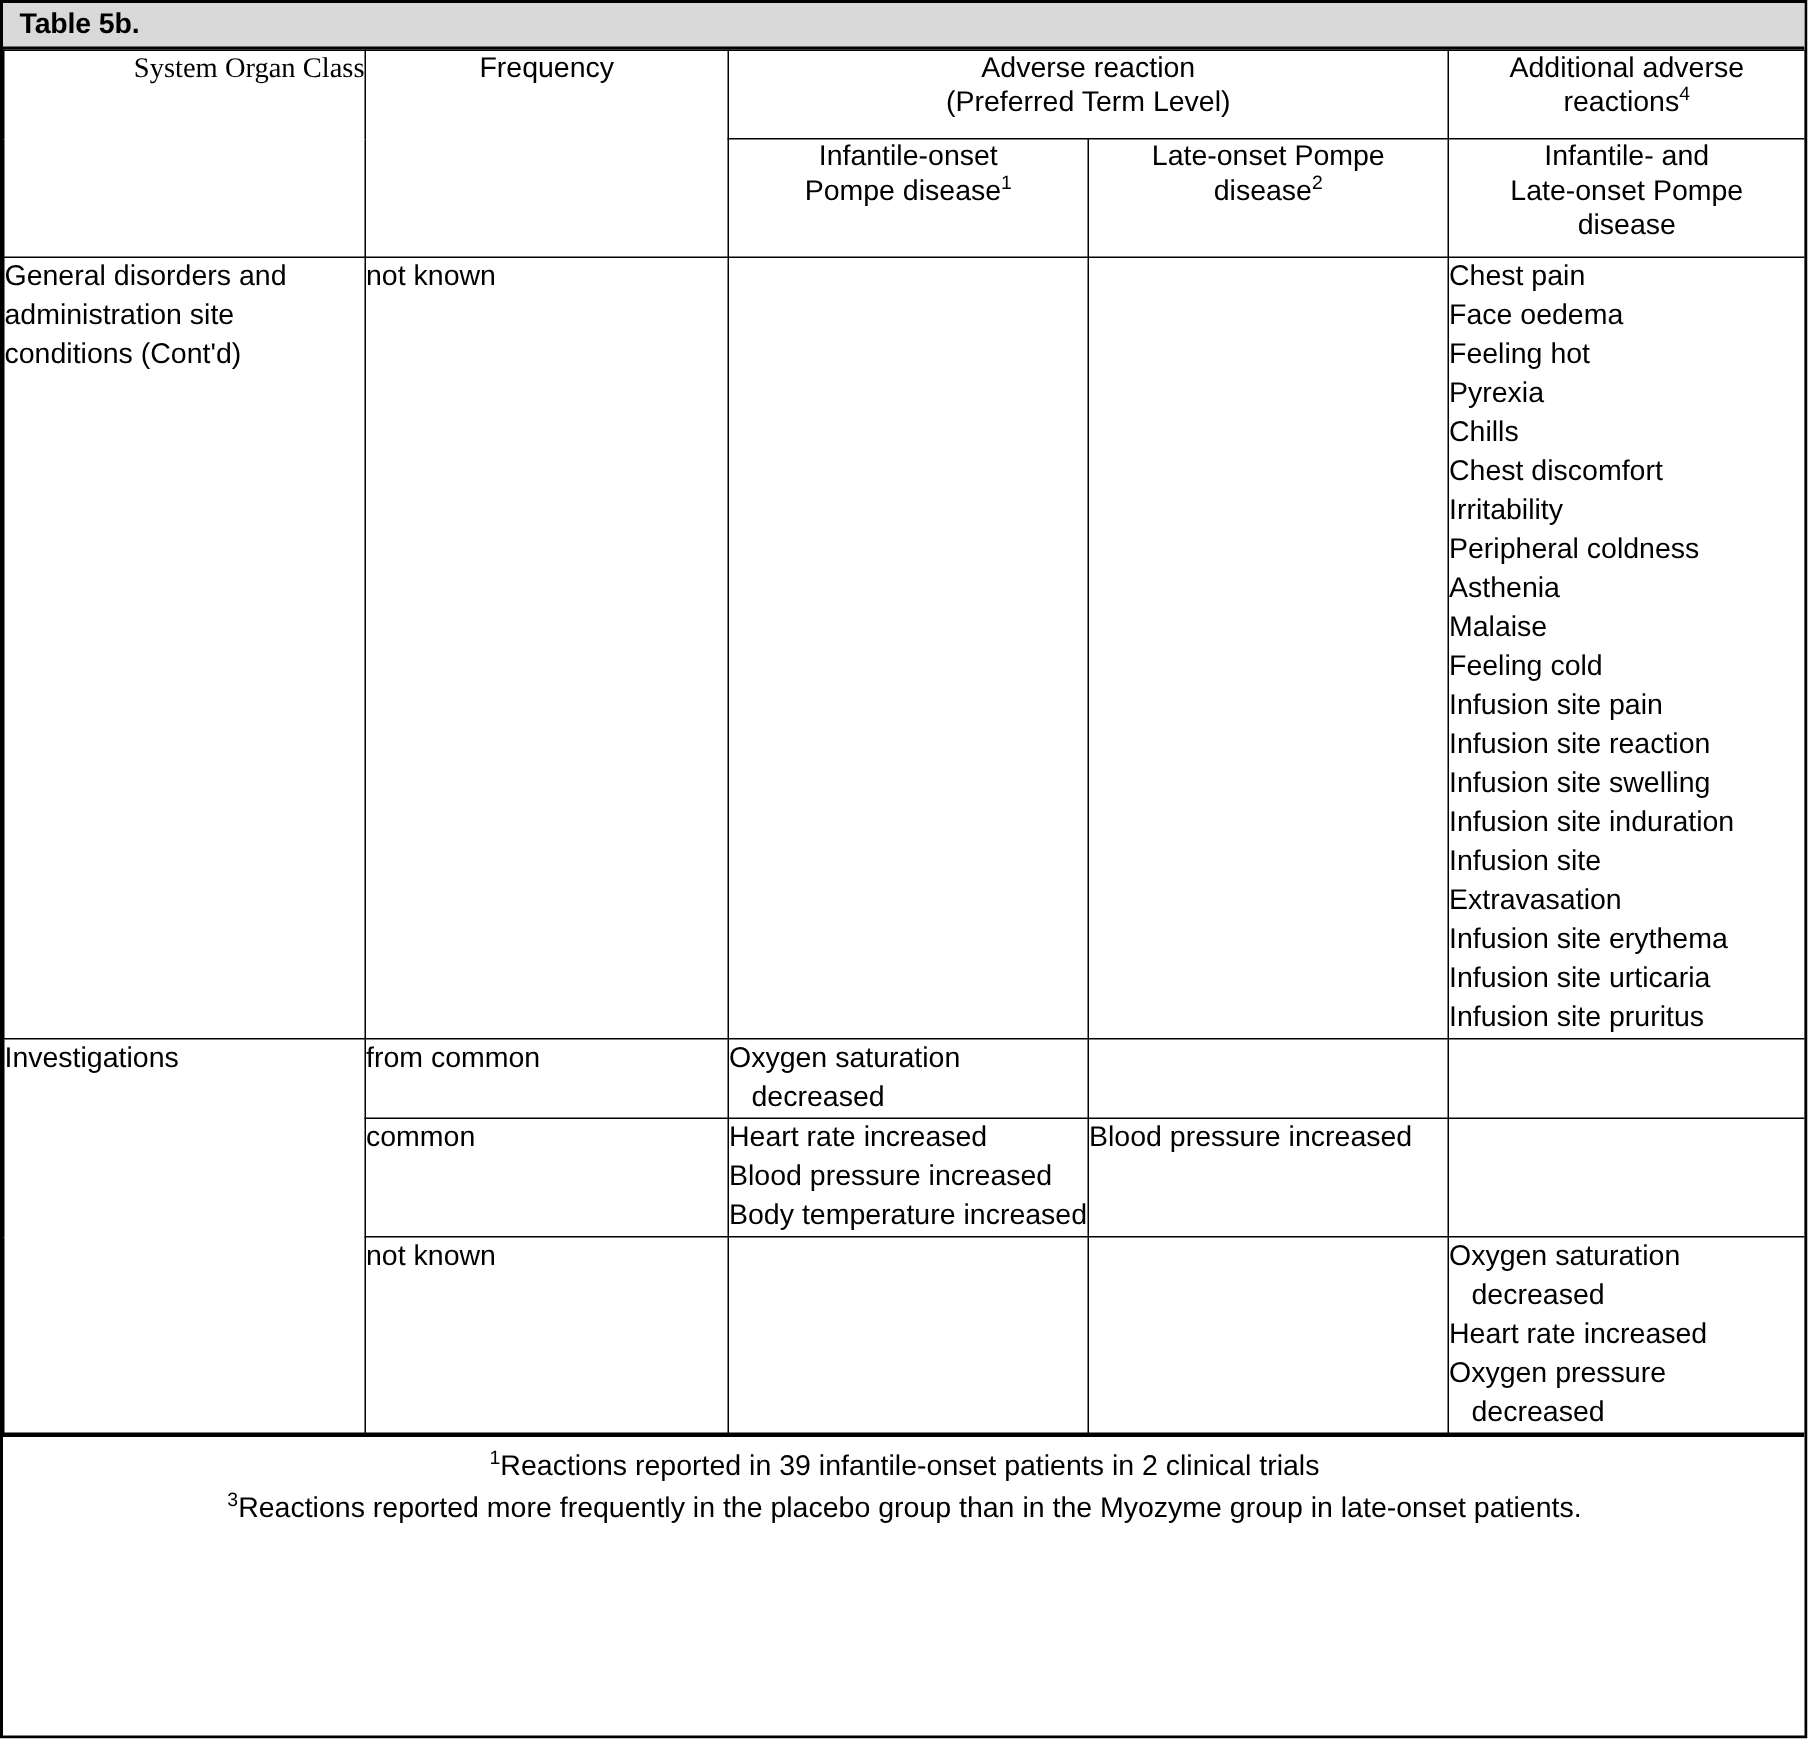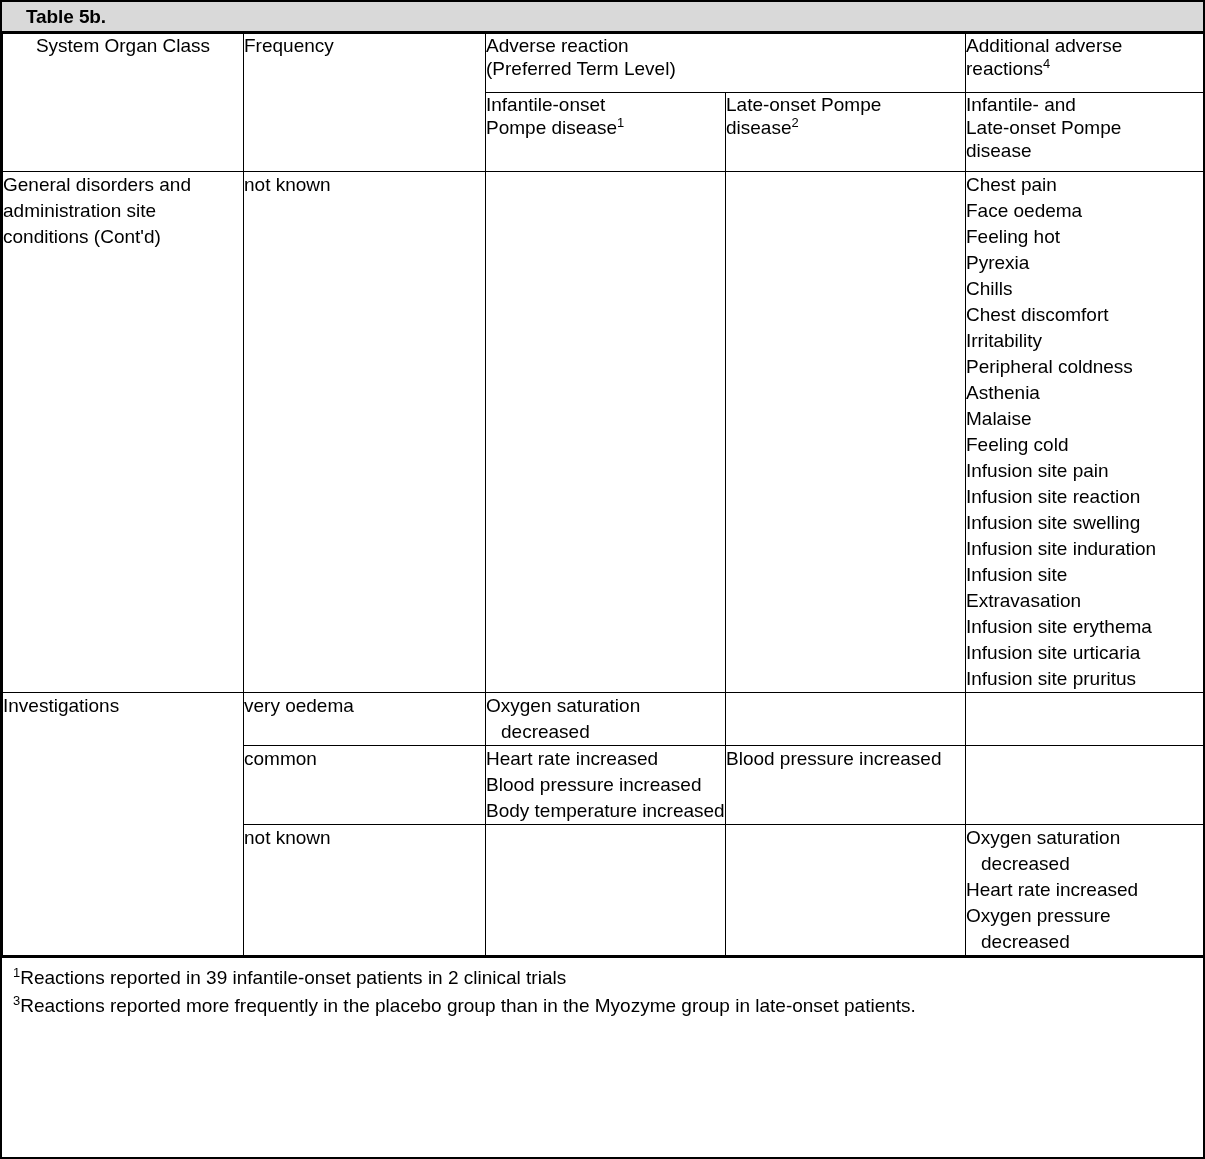--- a/index.html
+++ b/index.html
@@ -24,21 +24,21 @@
   }
 
   
   .table-title {
     height: 31px;
     box-sizing: border-box;
     background: #d9d9d9;
     border-bottom: 2px solid #000000;
     display: flex;
     align-items: center;
-    padding-left: 24px;
+    padding-left: 11px;
     font-size: 19px;
     font-weight: bold;
     letter-spacing: -0.1px;
   }
 
   
   table.grid {
     border-collapse: collapse;
     table-layout: fixed;
     width: 1201px;
@@ -54,29 +54,30 @@
   
   col.c1 { width: 241px; }
   col.c2 { width: 242px; }
   col.c3 { width: 240px; }
   col.c4 { width: 240px; }
   col.c5 { width: 238px; }
 
   
   th.hd {
     font-weight: bold;
-    text-align: left;
+    text-align: center;
     vertical-align: middle;
     padding: 6px 6px;
     line-height: 1.22;
     font-size: 19px;
   }
   th.hd-left {
-    text-align: center;
+    text-align: right;
     padding-left: 11px;
+    font-family: Liberation Serif, serif;
   }
   th.hd-group {
     height: 58px;
   }
   th.hd-sub {
     height: 78px;
     margin-top: 24px;
   }
   sup {
     font-size: 0.68em;
@@ -115,20 +116,21 @@
   .footnotes {
     border-top: 2px solid #000000;
     padding: 6px 10px 6px 11px;
     font-size: 19px;
     line-height: 1.33;
   }
   .footnotes .fn {
     white-space: nowrap;
     margin: 0;
     padding: 1px 0;
+    text-align: center;
   }
   .footnotes .fn sup {
     font-size: 0.68em;
   }
 </style>
 </head>
 <body>
 
 <div id="table-root">
 
@@ -212,21 +214,21 @@
               <li>Infusion site pruritus</li>
             </ul>
         </td>
       </tr>
 
       <tr>
         <td class="bd" rowspan="3">
           <span>Investigations</span>
         </td>
         <td class="bd">
-          <span>very oedema</span>
+          <span>from common</span>
         </td>
         <td class="bd">
           <ul class="terms">
               <li>Oxygen saturation decreased</li>
             </ul>
         </td>
         <td class="bd empty"></td>
         <td class="bd empty"></td>
       </tr>
 

